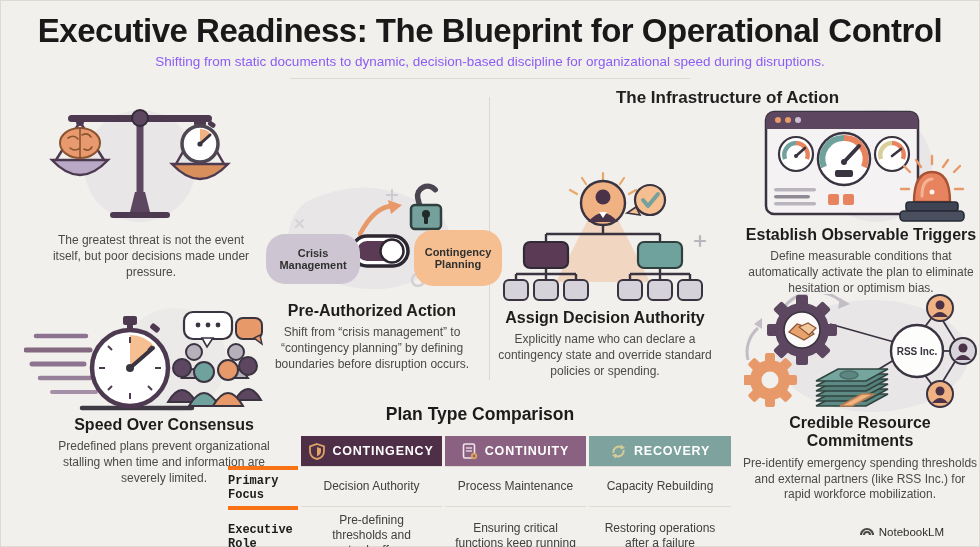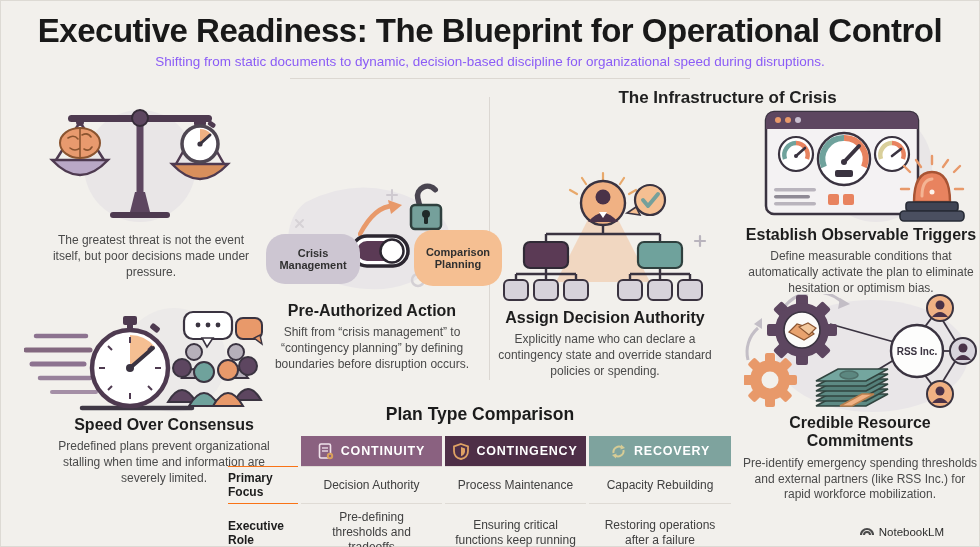--- a/index.html
+++ b/index.html
@@ -48,42 +48,42 @@
   .hc{
     height:30px;display:flex;align-items:center;justify-content:center;gap:7px;
     color:#fff;font-size:12.5px;font-weight:800;letter-spacing:.8px;
   }
   .hc.c1{background:#4e2f47;}
   .hc.c2{background:#8a6180;}
   .hc.c3{background:#7ea39e;}
   .cell-blank{height:30px;}
   .row-label{
     font-size:12px;font-weight:800;color:#1c1c1c;display:flex;align-items:center;
-    border-top:1px solid #f97316;padding:4px 0;
+    border-top:4px solid #f97316;padding:4px 0;font-family:Liberation Mono, monospace;
   }
   .cell{
     font-size:12px;color:#404040;text-align:center;border-top:1px solid #dfdbd5;
     display:flex;align-items:center;justify-content:center;line-height:1.25;
     padding:6px 10px;min-height:24px;
   }
   .footer{
     right:36px;bottom:8px;display:flex;align-items:center;gap:5px;
     font-size:11.5px;color:#2e2e2e;
   }
 </style>
 </head>
 <body>
 
 <div id="canvas">
 
   <div class="abs page-title">Executive Readiness: The Blueprint for Operational Control</div>
   <div class="abs page-subtitle">Shifting from static documents to dynamic, decision-based discipline for organizational speed during disruptions.</div>
   <div class="abs header-divider"></div>
 
-  <div class="abs section-heading right">The Infrastructure of Crisis</div>
+  <div class="abs section-heading right">The Infrastructure of Action</div>
   <div class="abs v-divider"></div>
 
   <svg class="abs" style="left:40px;top:98px;" width="200" height="128" viewBox="0 0 200 128">
     <circle cx="100" cy="68" r="56" fill="#e9e6e7"></circle>
     <rect x="70" y="114" width="60" height="6" rx="3" fill="#4e3a50"></rect>
     <path d="M90,114 L110,114 L105,94 L95,94 Z" fill="#5d4660"></path>
     <rect x="96.5" y="20" width="7" height="78" fill="#5d4660"></rect>
     <rect x="28" y="17" width="144" height="7" rx="3.5" fill="#4e3a50"></rect>
     <circle cx="100" cy="20" r="8" fill="#5d4660" stroke="#352b38" stroke-width="2"></circle>
     <g stroke="#4e3a50" stroke-width="2.5" fill="none">
@@ -128,21 +128,21 @@
       <rect x="5" y="23" width="30" height="24" rx="4" fill="#75a09b" stroke="#2f403e" stroke-width="2.5"></rect>
       <circle cx="20" cy="32" r="4" fill="#1f2a29"></circle>
       <rect x="18" y="34" width="4" height="8" rx="1.5" fill="#1f2a29"></rect>
     </svg>
     <svg class="abs" style="left:84px;top:52px;" width="60" height="34" viewBox="0 0 60 34">
       <rect x="2" y="2" width="56" height="30" rx="15" fill="#ffffff" stroke="#2b2630" stroke-width="3.5"></rect>
       <rect x="7" y="7" width="46" height="20" rx="10" fill="#5b3a55"></rect>
       <circle cx="42" cy="17" r="11.5" fill="#ffffff" stroke="#2b2630" stroke-width="2.5"></circle>
     </svg>
     <div class="pill pill-off">Crisis Management</div>
-    <div class="pill pill-on">Comparison Planning</div>
+    <div class="pill pill-on">Contingency Planning</div>
   </div>
 
   <div class="abs item" style="left:262px;top:302px;width:220px;">
     <div class="item-title">Pre-Authorized Action</div>
     <div class="item-body">Shift from “crisis management” to “contingency planning” by defining boundaries before disruption occurs.</div>
   </div>
 
   <svg class="abs" style="left:24px;top:308px;" width="244" height="108" viewBox="0 0 244 108">
     <circle cx="150" cy="52" r="52" fill="#eceae9"></circle>
     <g stroke-linecap="round">
@@ -373,39 +373,39 @@
   <div class="abs item" style="left:740px;top:414px;width:240px;">
     <div class="item-title" style="width:180px;margin:0 auto;">Credible Resource Commitments</div>
     <div class="item-body">Pre-identify emergency spending thresholds and external partners (like RSS Inc.) for rapid workforce mobilization.</div>
   </div>
 
   <div class="abs cmp-title">Plan Type Comparison</div>
 
   <div class="abs cmp-table">
     <div class="cell-blank"></div>
 
+    <div class="hc c1">
+      <svg width="16" height="17" viewBox="0 0 16 17">
+        <path d="M8,1 L15,3.5 V8 C15,12.5 11.5,15.2 8,16 C4.5,15.2 1,12.5 1,8 V3.5 Z" fill="none" stroke="#dfa264" stroke-width="1.8"></path>
+        <path d="M8,4 L12,5.5 V8.3 C12,10.8 10,12.6 8,13.2 Z" fill="#dfa264"></path>
+      </svg>
+      <span>CONTINGENCY</span>
+    </div>
+
     <div class="hc c2">
       <svg width="16" height="17" viewBox="0 0 16 17">
         <rect x="1.5" y="1" width="11" height="14" rx="1.5" fill="none" stroke="#f0e3ec" stroke-width="1.6"></rect>
         <line x1="4" y1="5" x2="10" y2="5" stroke="#f0e3ec" stroke-width="1.3"></line>
         <line x1="4" y1="8" x2="10" y2="8" stroke="#f0e3ec" stroke-width="1.3"></line>
         <circle cx="12" cy="13" r="3.2" fill="#d9a05a"></circle>
         <circle cx="12" cy="13" r="1.2" fill="#8a6180"></circle>
       </svg>
       <span>CONTINUITY</span>
     </div>
 
-    <div class="hc c1">
-      <svg width="16" height="17" viewBox="0 0 16 17">
-        <path d="M8,1 L15,3.5 V8 C15,12.5 11.5,15.2 8,16 C4.5,15.2 1,12.5 1,8 V3.5 Z" fill="none" stroke="#dfa264" stroke-width="1.8"></path>
-        <path d="M8,4 L12,5.5 V8.3 C12,10.8 10,12.6 8,13.2 Z" fill="#dfa264"></path>
-      </svg>
-      <span>CONTINGENCY</span>
-    </div>
-
     <div class="hc c3">
       <svg width="17" height="17" viewBox="0 0 17 17">
         <path d="M3.5,10 A5.5,5.5 0 0 1 12.5,5" fill="none" stroke="#d6cc96" stroke-width="2"></path>
         <path d="M13.5,7 A5.5,5.5 0 0 1 4.5,12" fill="none" stroke="#d6cc96" stroke-width="2"></path>
         <path d="M11,1.5 L15,5 L10.5,6.5 Z" fill="#d6cc96"></path>
         <path d="M6,15.5 L2,12 L6.5,10.5 Z" fill="#d6cc96"></path>
       </svg>
       <span>RECOVERY</span>
     </div>
 

